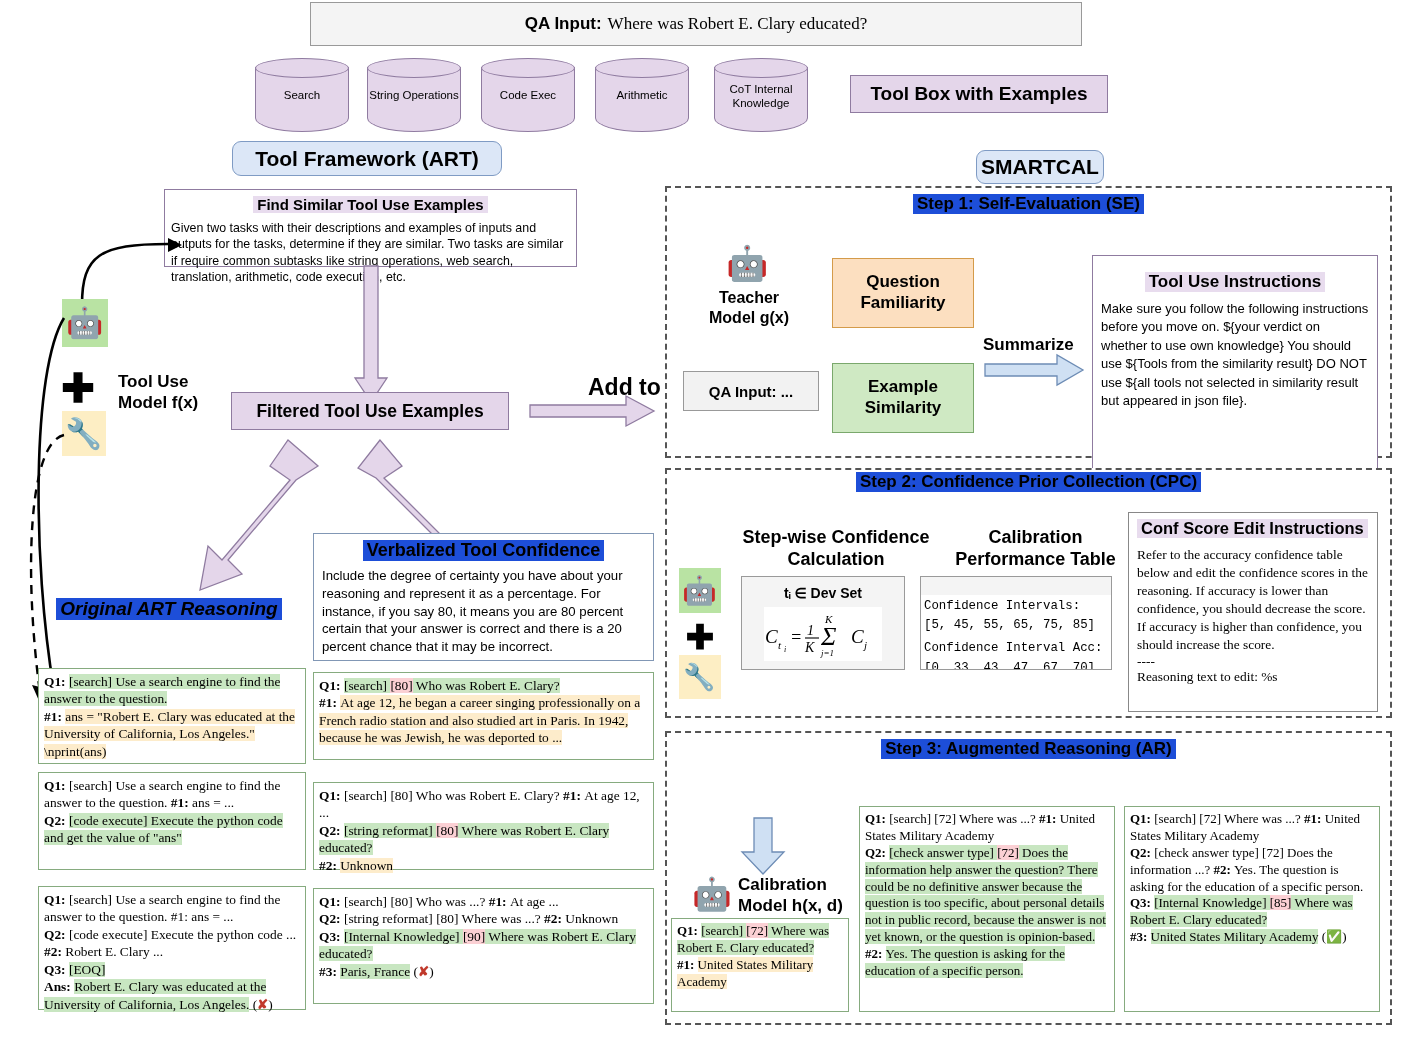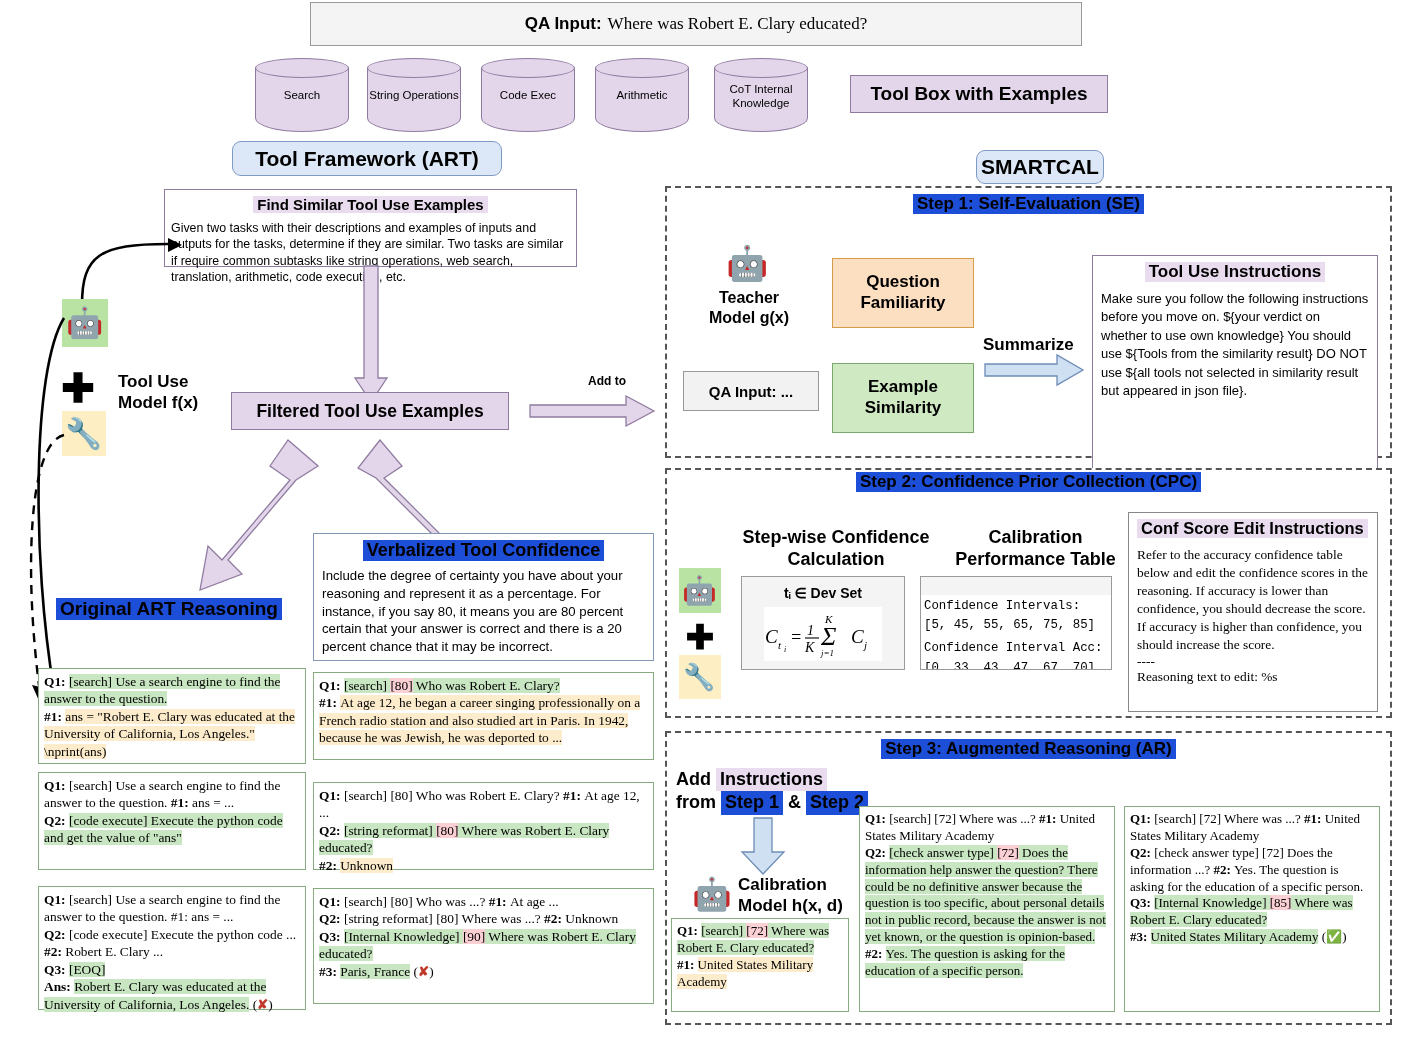--- a/index.html
+++ b/index.html
@@ -210,34 +210,34 @@
     <polygon points="37,381 52,386 44,400" fill="#000"></polygon>
   </svg>
 
   <svg class="abs" style="left:6px;top:425px;width:80px;height:300px;">
     <path d="M 58 10 C 22 18, 18 150, 34 268" fill="none" stroke="#000" stroke-width="2.4" stroke-dasharray="9 7"></path>
     <polygon points="26,260 42,264 34,278" fill="#000"></polygon>
   </svg>
 
   <div class="abs filled-box" style="left:231px;top:392px;width:278px;height:38px;">Filtered Tool Use Examples</div>
 
-  <div class="abs b sans" style="left:588px;top:374px;font-size:12px;">Add to</div>
+  <div class="abs b sans" style="left:588px;top:374px;font-size:23px;">Add to</div>
   <svg class="abs" style="left:530px;top:396px;width:126px;height:32px;">
     <polygon points="0,9 96,9 96,0 124,15 96,30 96,21 0,21" fill="#e4d6ea" stroke="#8f7ba0" stroke-width="1.3"></polygon>
   </svg>
 
   <svg class="abs" style="left:170px;top:440px;width:160px;height:160px;">
     <polygon points="118,0 148,26 126,40 58,120 72,134 30,150 38,106 52,120 120,40 100,26" fill="#e4d6ea" stroke="#8f7ba0" stroke-width="1.3"></polygon>
   </svg>
   <svg class="abs" style="left:358px;top:440px;width:175px;height:160px;">
     <polygon points="22,0 0,28 18,38 92,112 78,126 122,142 112,98 100,112 26,38 44,26" fill="#e4d6ea" stroke="#8f7ba0" stroke-width="1.3"></polygon>
   </svg>
 
   <div class="abs" style="left:34px;top:598px;width:270px;text-align:center;">
-    <span class="hdr-blue" style="font-size:19px;">Original ART Reasoning</span>
+    <span class="hdr-blue" style="font-size:19px;font-style:italic;">Original ART Reasoning</span>
   </div>
 
   <div class="abs panel-green" style="left:38px;top:668px;width:268px;height:96px;padding:4px 5px;">
     <div class="body-serif">
         <div><span class="b">Q1: </span><span class="hl-green">[search] Use a search engine to find the answer to the question.</span></div>
         <div><span class="b">#1: </span><span class="hl-orange">ans = "Robert E. Clary was educated at the University of California, Los Angeles." \nprint(ans)</span></div>
       </div>
   </div>
   <div class="abs panel-green" style="left:38px;top:772px;width:268px;height:98px;padding:4px 5px;">
     <div class="body-serif">
@@ -297,21 +297,21 @@
   <div class="abs" style="left:683px;top:371px;width:136px;height:40px;background:#f2f2f2;border:1px solid #999;display:flex;align-items:center;justify-content:center;font-size:15px;font-weight:bold;">QA Input: ...</div>
 
   <div class="abs" style="left:832px;top:258px;width:142px;height:70px;background:#fcdfc0;border:1px solid #d49b4a;display:flex;align-items:center;justify-content:center;text-align:center;font-weight:bold;font-size:17px;line-height:1.22;">Question Familiarity</div>
   <div class="abs" style="left:832px;top:363px;width:142px;height:70px;background:#cfe9c3;border:1px solid #7aa86c;display:flex;align-items:center;justify-content:center;text-align:center;font-weight:bold;font-size:17px;line-height:1.22;">Example Similarity</div>
 
   <div class="abs b sans" style="left:983px;top:335px;font-size:17px;">Summarize</div>
   <svg class="abs" style="left:985px;top:355px;width:100px;height:32px;">
     <polygon points="0,9 72,9 72,0 98,15 72,30 72,21 0,21" fill="#cfe0f3" stroke="#6d8cb5" stroke-width="1.3"></polygon>
   </svg>
 
-  <div class="abs panel" style="left:1092px;top:255px;width:286px;height:215px;padding:6px 8px 0 8px;">
+  <div class="abs panel" style="left:1092px;top:255px;width:286px;height:215px;padding:16px 8px 0 8px;">
     <div style="text-align:center;">
       <span class="hdr-purple" style="font-size:17px;">Tool Use Instructions</span>
     </div>
     <div class="body-sans" style="margin-top:8px;font-size:13px;line-height:1.42;">Make sure you follow the following instructions before you move on. ${your verdict on whether to use own knowledge} You should use ${Tools from the similarity result} DO NOT use ${all tools not selected in similarity result but appeared in json file}.</div>
   </div>
 
   <div class="abs dashed" style="left:665px;top:468px;width:727px;height:250px;">
     <div class="step-title" style="margin-top:2px;">
       <span class="hdr-blue" style="font-size:17px;">Step 2: Confidence Prior Collection (CPC)</span>
     </div>
@@ -363,28 +363,20 @@
     <div class="body-serif" style="font-size:13.4px;line-height:1.1;">----</div>
     <div class="body-serif" style="font-size:13.4px;line-height:1.34;">Reasoning text to edit: %s</div>
   </div>
 
   <div class="abs dashed" style="left:665px;top:731px;width:727px;height:294px;">
     <div class="step-title" style="margin-top:6px;">
       <span class="hdr-blue" style="font-size:17px;">Step 3: Augmented Reasoning (AR)</span>
     </div>
   </div>
 
-  <div class="abs b sans" style="left:676px;top:768px;width:200px;font-size:18px;line-height:1.3;">
-    <div>
-      <span>Add </span><span class="hdr-purple">Instructions</span>
-    </div>
-    <div>
-      <span>from </span><span class="hdr-blue">Step 1</span><span> &amp; </span><span class="hdr-blue">Step 2</span>
-    </div>
-  </div>
 
   <svg class="abs" style="left:742px;top:818px;width:44px;height:58px;">
     <polygon points="12,0 30,0 30,34 42,34 21,56 0,34 12,34" fill="#cfe0f3" stroke="#6d8cb5" stroke-width="1.3"></polygon>
   </svg>
 
   <div class="abs icon-tile" style="left:690px;top:872px;width:44px;height:44px;font-size:32px;">🤖</div>
   <div class="abs b sans" style="left:738px;top:874px;width:130px;font-size:17px;line-height:1.25;">
     <div>Calibration</div>
     <div>Model h(x, d)</div>
   </div>

